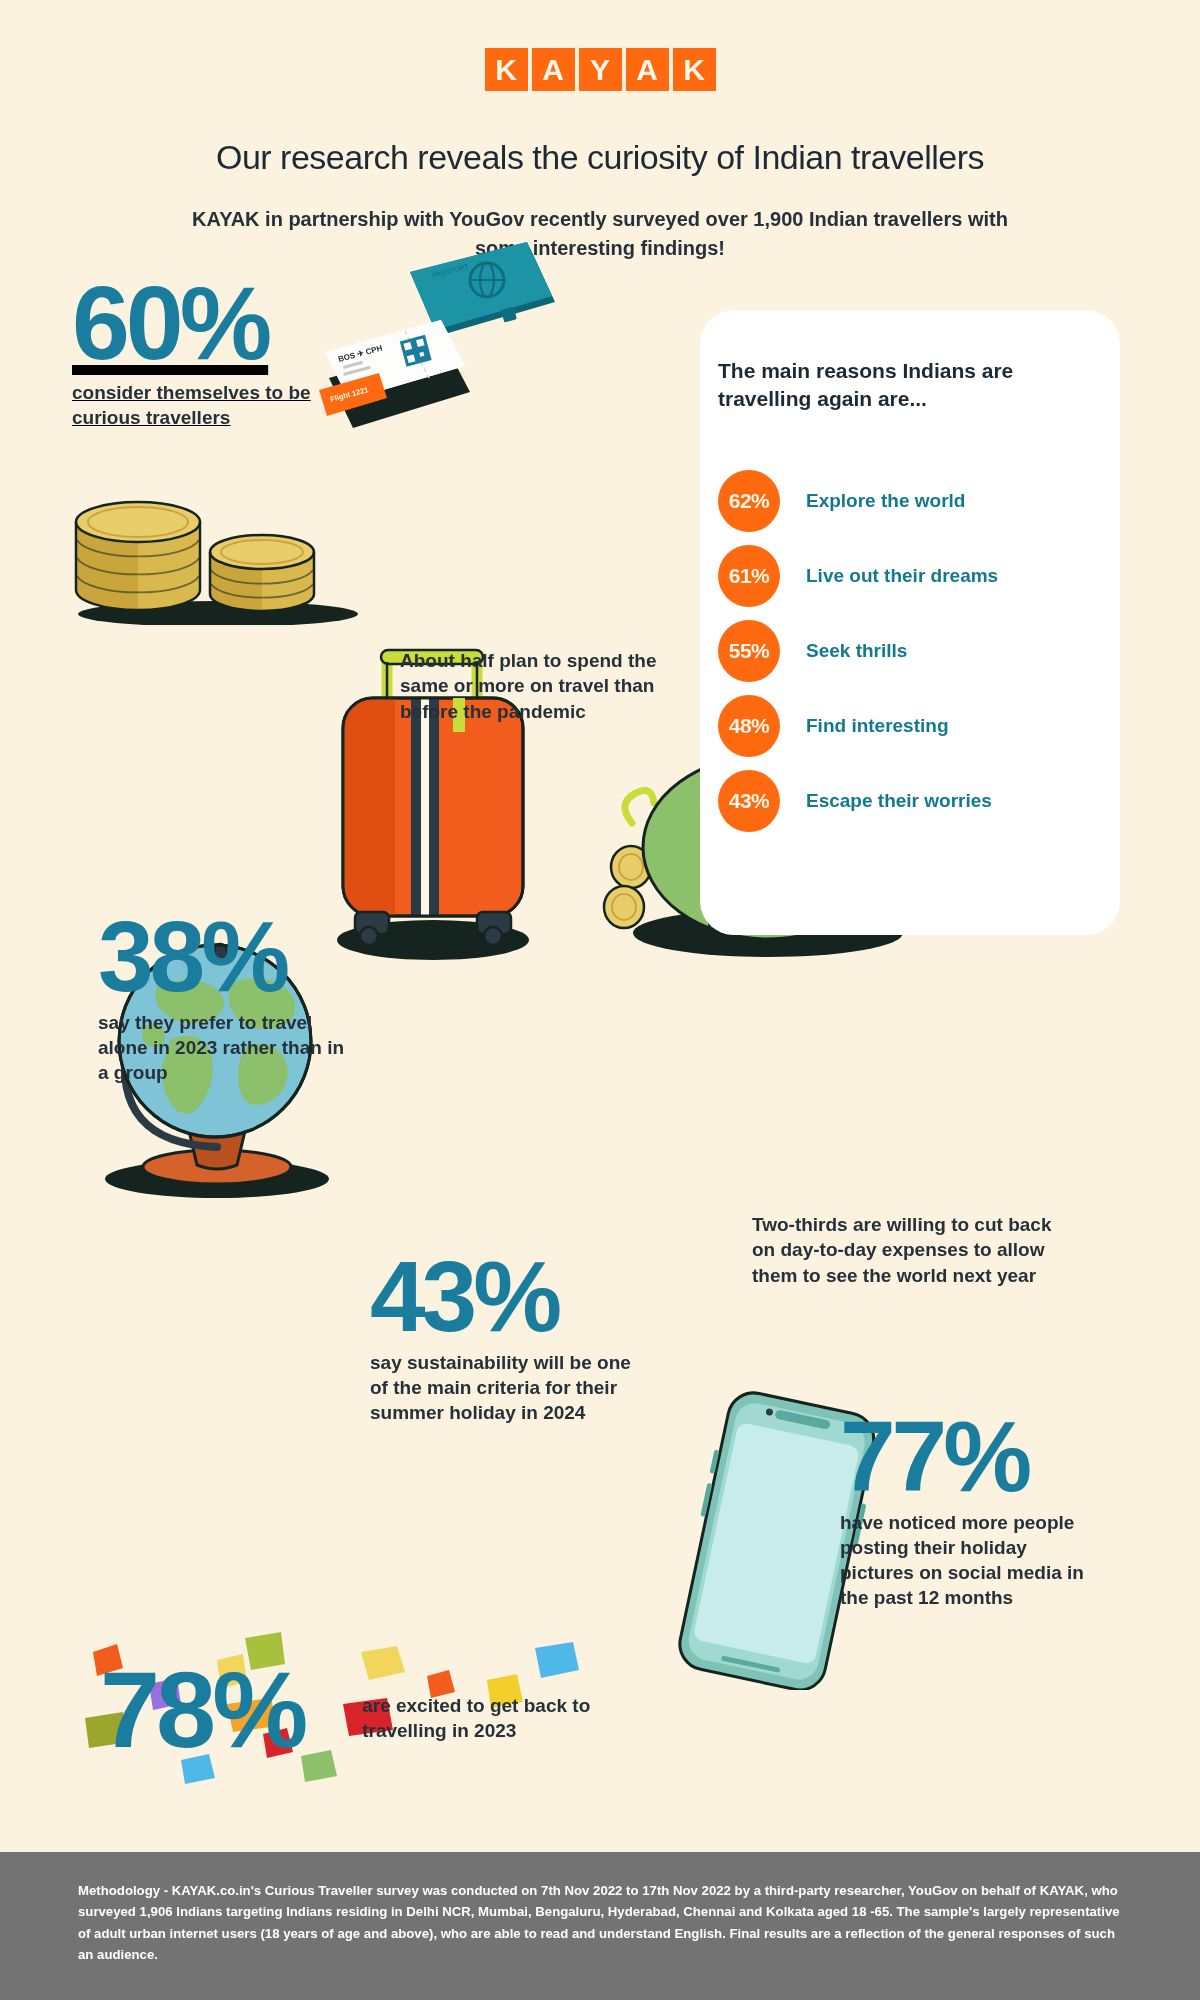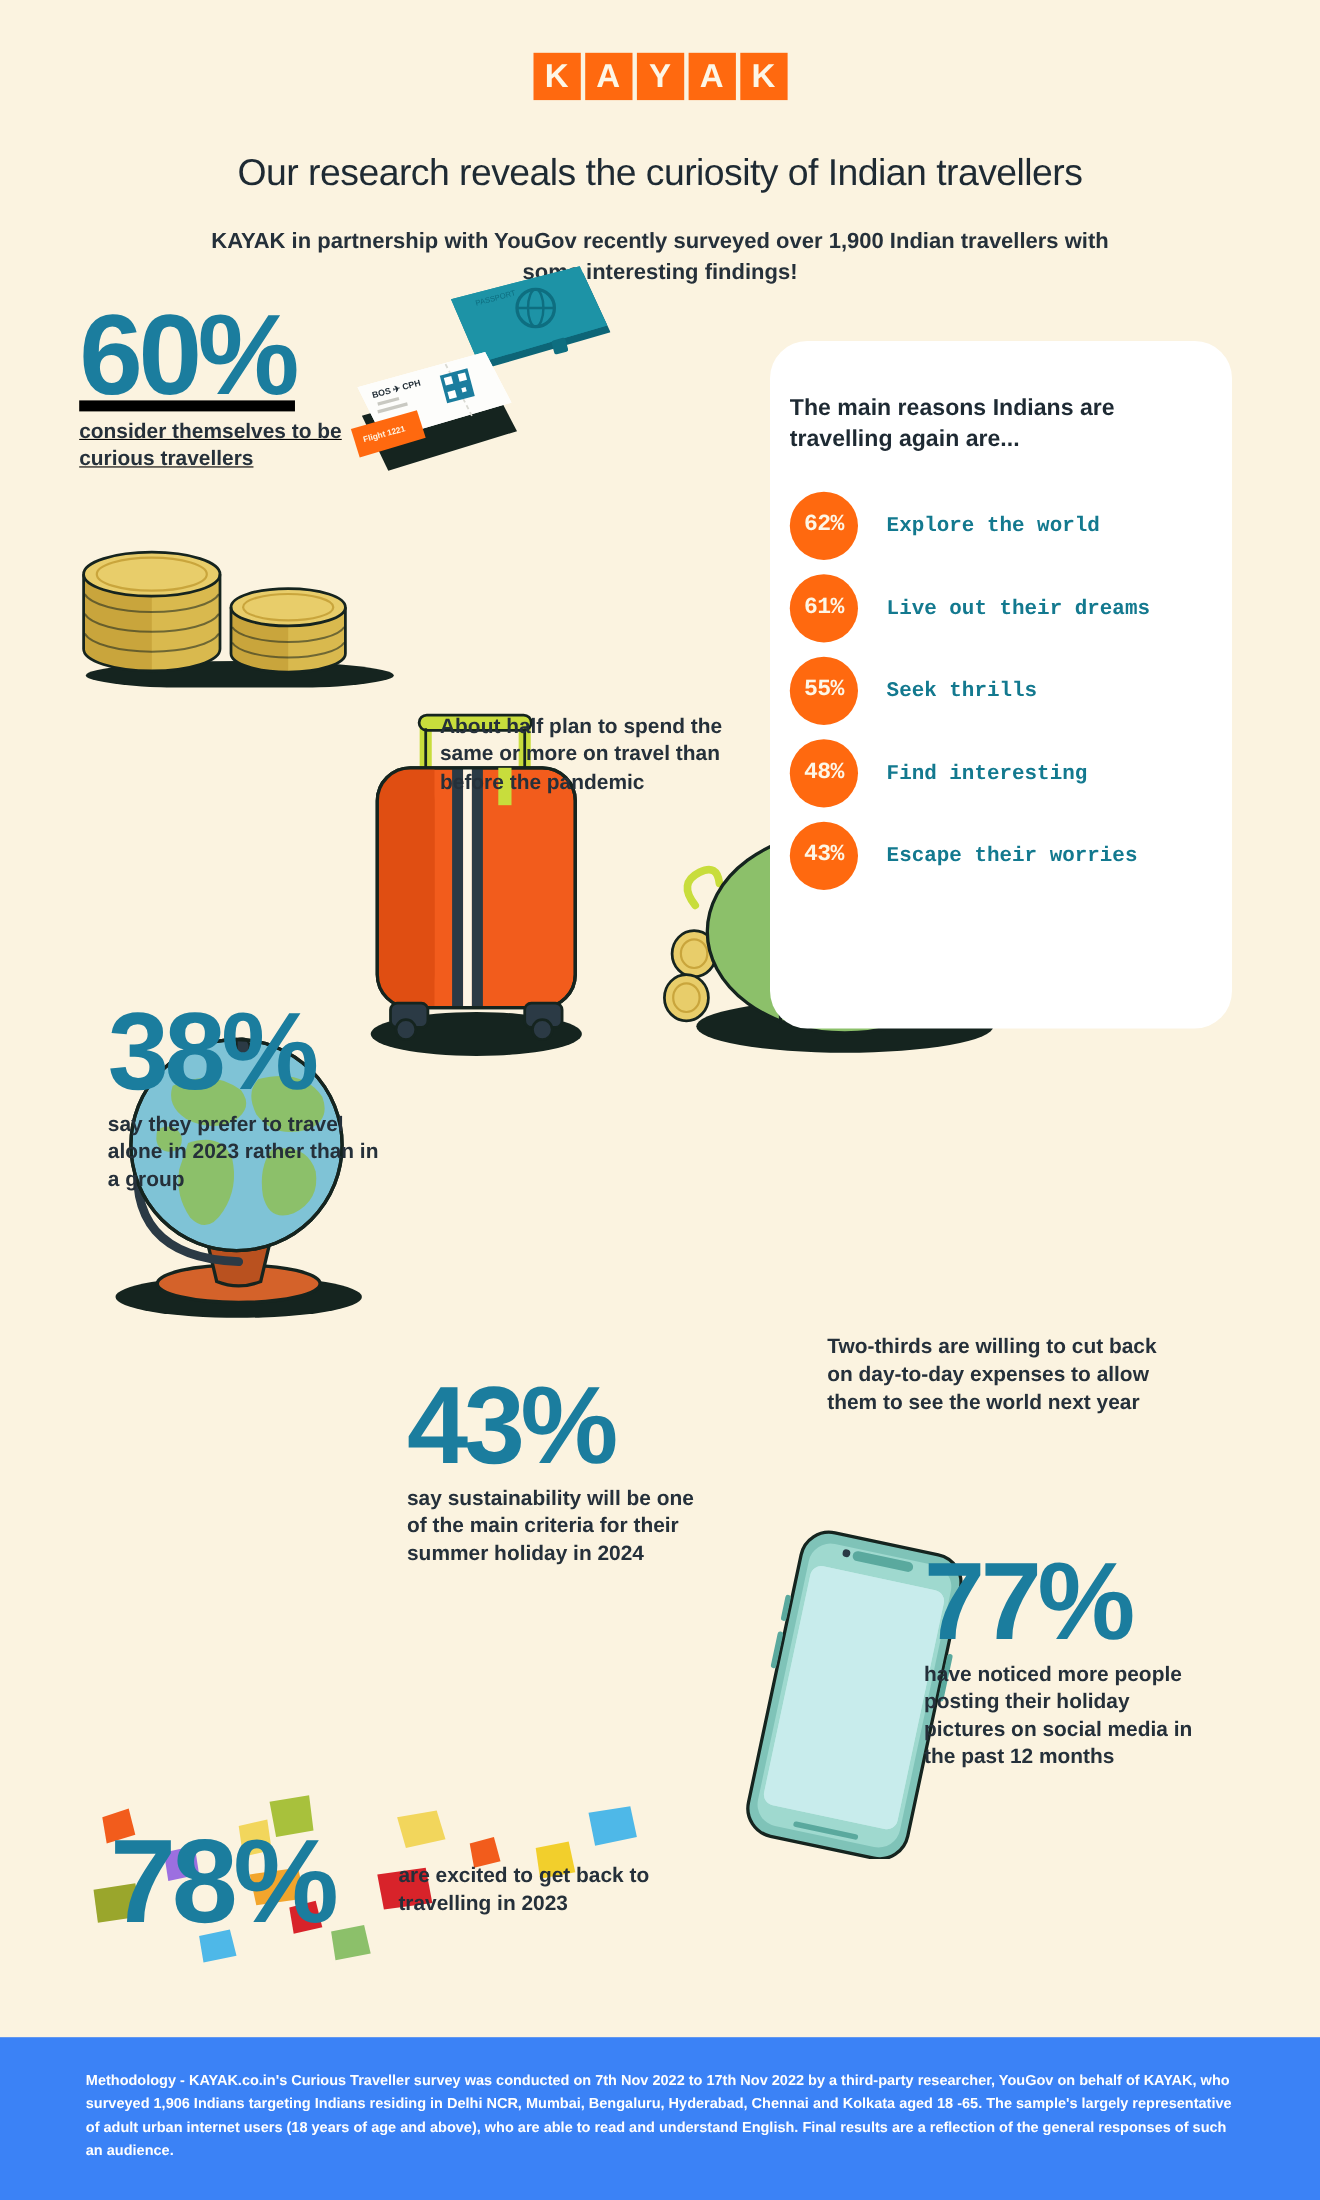--- a/index.html
+++ b/index.html
@@ -72,32 +72,32 @@
 
   
   .card {
     position:absolute; left:700px; top:310px; width:420px; height:625px;
     background:#ffffff; border-radius:34px;
   }
   .card-title {
     position:absolute; left:718px; top:357px; width:350px;
     font-size:21px; font-weight:bold; color:#1e2a33; line-height:1.35;
   }
-  .reasons { position:absolute; left:718px; top:440px; width:400px;font-family:Liberation Mono, monospace; }
+  .reasons { position:absolute; left:718px; top:463px; width:400px; }
   .reason-row { display:flex; align-items:center; height:75px; }
   .reason-bubble {
     width:62px; height:62px; border-radius:50%; background:#ff690f;
     display:flex; align-items:center; justify-content:center;
     color:#fdf6e6; font-size:21px; font-weight:bold; flex:none; letter-spacing:-0.5px;
   }
   .reason-label { margin-left:26px; font-size:19px; font-weight:bold; color:#13798f; }
 
   
   .footer {
-    position:absolute; left:0; bottom:0; width:1200px; height:148px; background:#3b82f6;
+    position:absolute; left:0; bottom:0; width:1200px; height:148px; background:#737373;
   }
   .footer-text {
     position:absolute; left:78px; top:28px; width:1045px;
     color:#ffffff; font-size:13.2px; font-weight:bold; line-height:1.62;
   }
 
   
   .art { position:absolute; }
 
   

